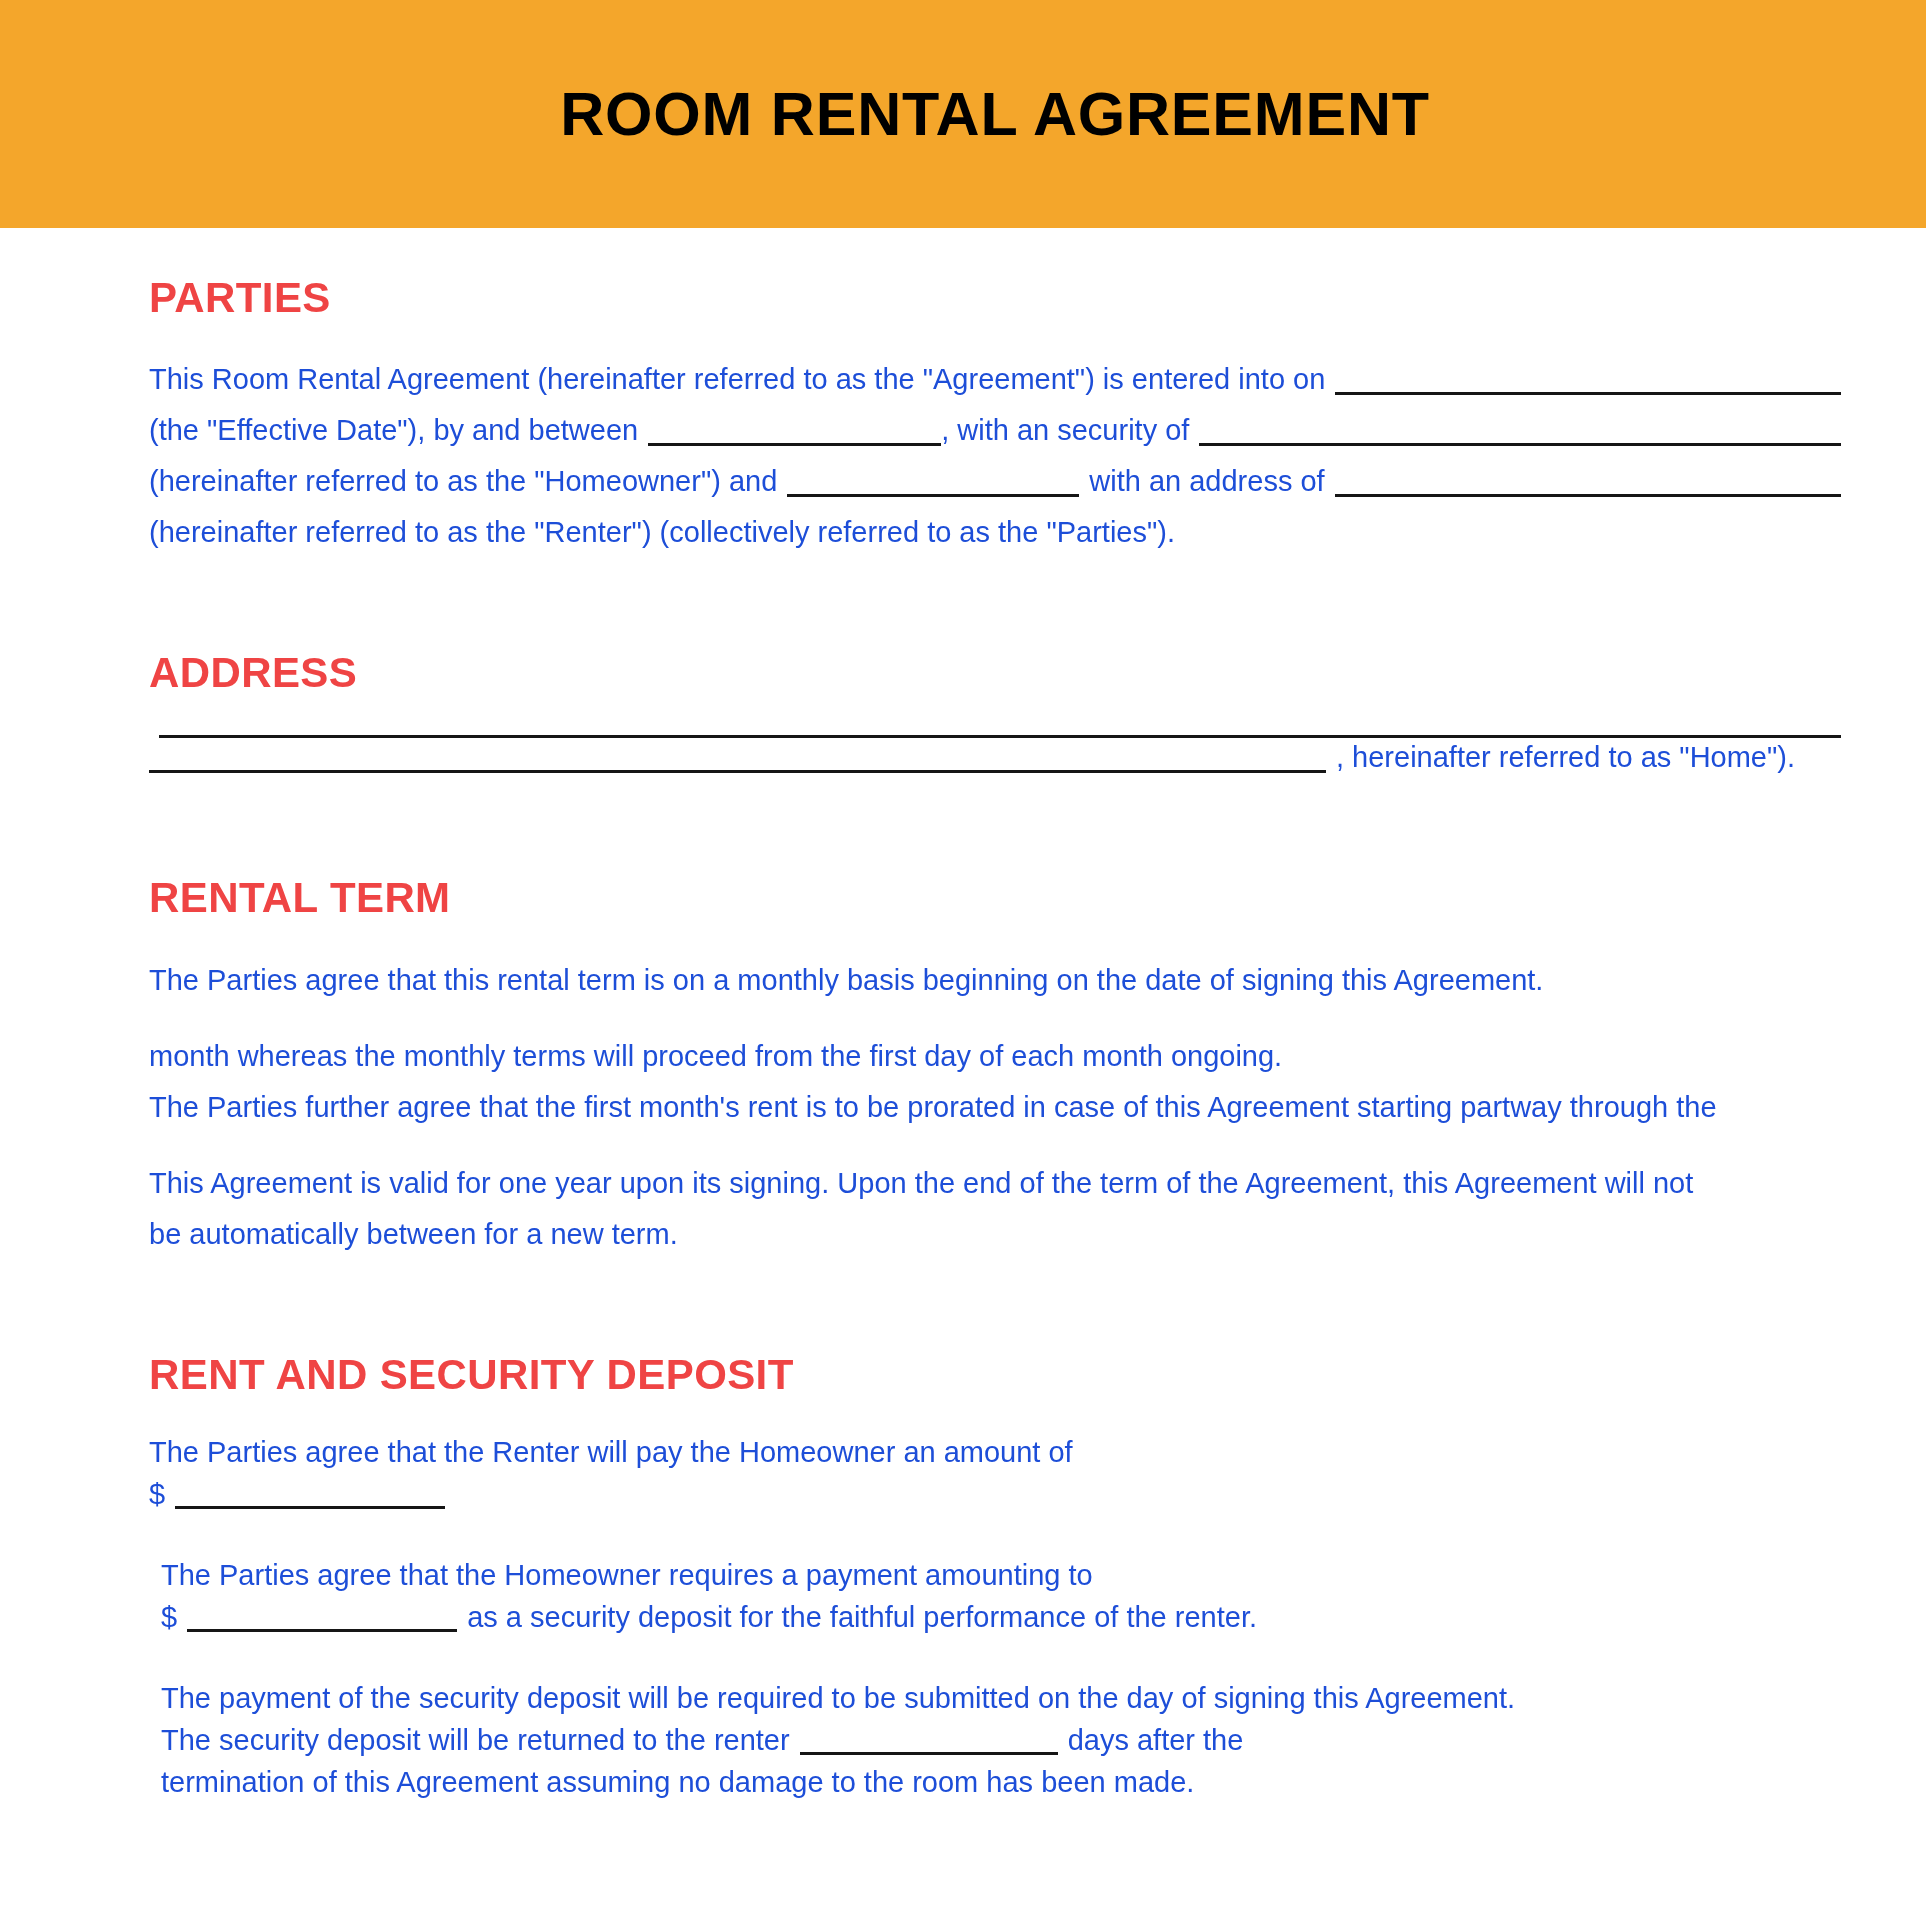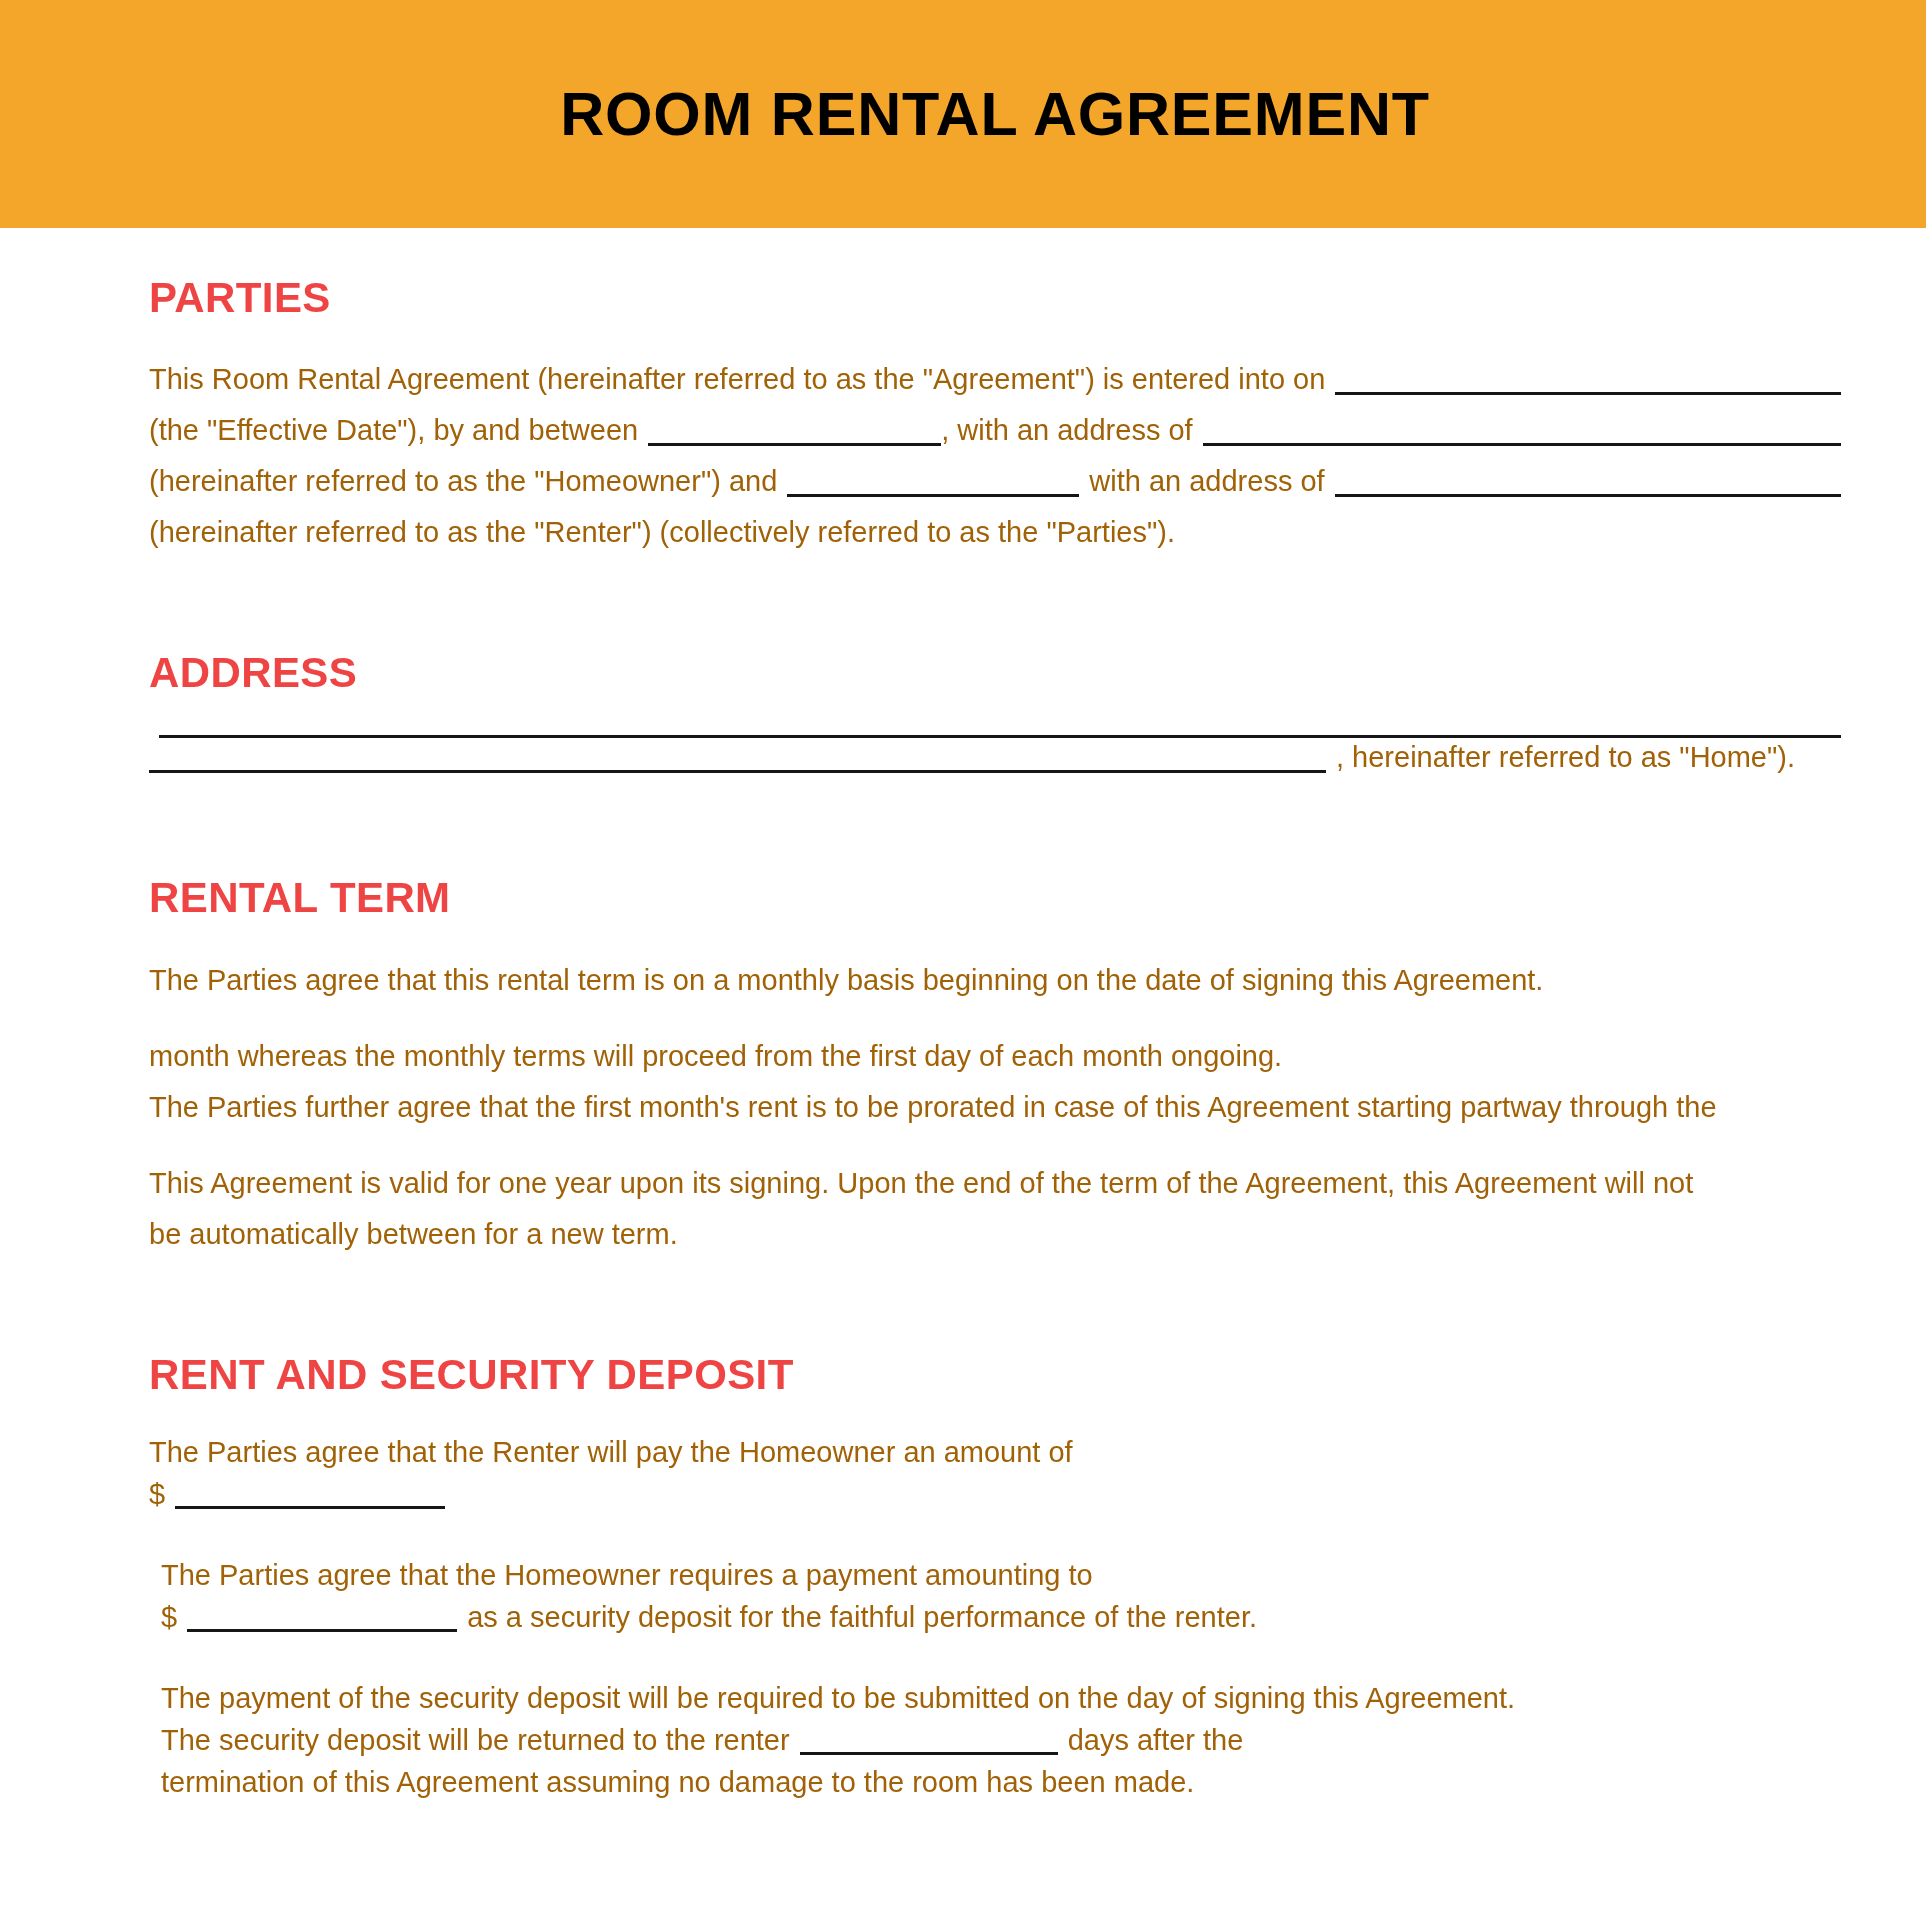--- a/index.html
+++ b/index.html
@@ -33,21 +33,21 @@
     font-size: 42px;
     font-weight: 700;
     line-height: 1.1;
     margin: 92px 0 0 0;
     letter-spacing: 0.4px;
   }
   h2.first { margin-top: 47px; }
   .para {
     margin: 33px 0 0 0;
     font-size: 29px;
-    color: #a16207;
+    color: #1d4ed8;
     font-weight: 400;
   }
   .para.gap { margin-top: 25px; }
   .para.gap-lg { margin-top: 39px; margin-left: 12px; }
   .line {
     display: flex;
     align-items: baseline;
     line-height: 51px;
     white-space: pre-wrap;
   }
@@ -78,21 +78,21 @@
     <section>
       <h2 class="section-heading first">PARTIES</h2>
       <div class="para">
         <div class="line">
           <span>This Room Rental Agreement (hereinafter referred to as the "Agreement") is entered into on</span>
           <span class="blank fill sp-l"></span>
         </div>
         <div class="line">
           <span>(the "Effective Date"), by and between</span>
           <span class="blank sp-l" style="width:293px"></span>
-          <span>, with an address of</span>
+          <span>, with an security of</span>
           <span class="blank fill sp-l"></span>
         </div>
         <div class="line">
           <span>(hereinafter referred to as the "Homeowner") and</span>
           <span class="blank sp-l sp-r" style="width:292px"></span>
           <span>with an address of</span>
           <span class="blank fill sp-l"></span>
         </div>
         <div class="line">
           <span>(hereinafter referred to as the "Renter") (collectively referred to as the "Parties").</span>

